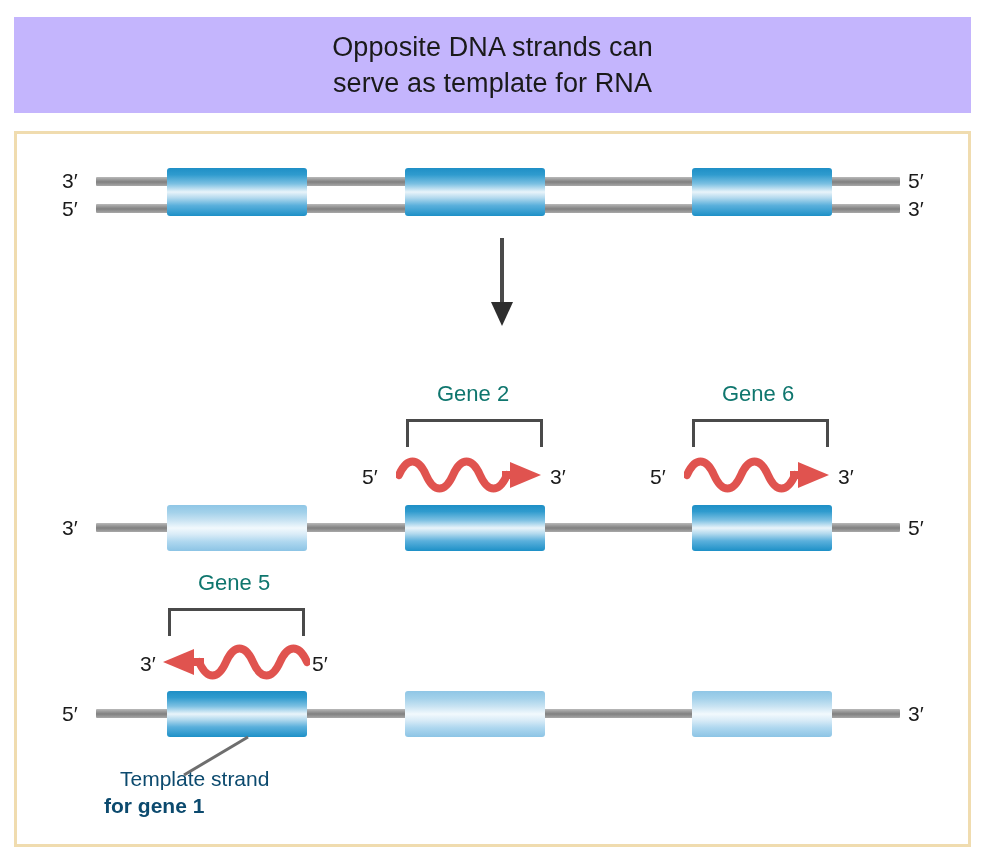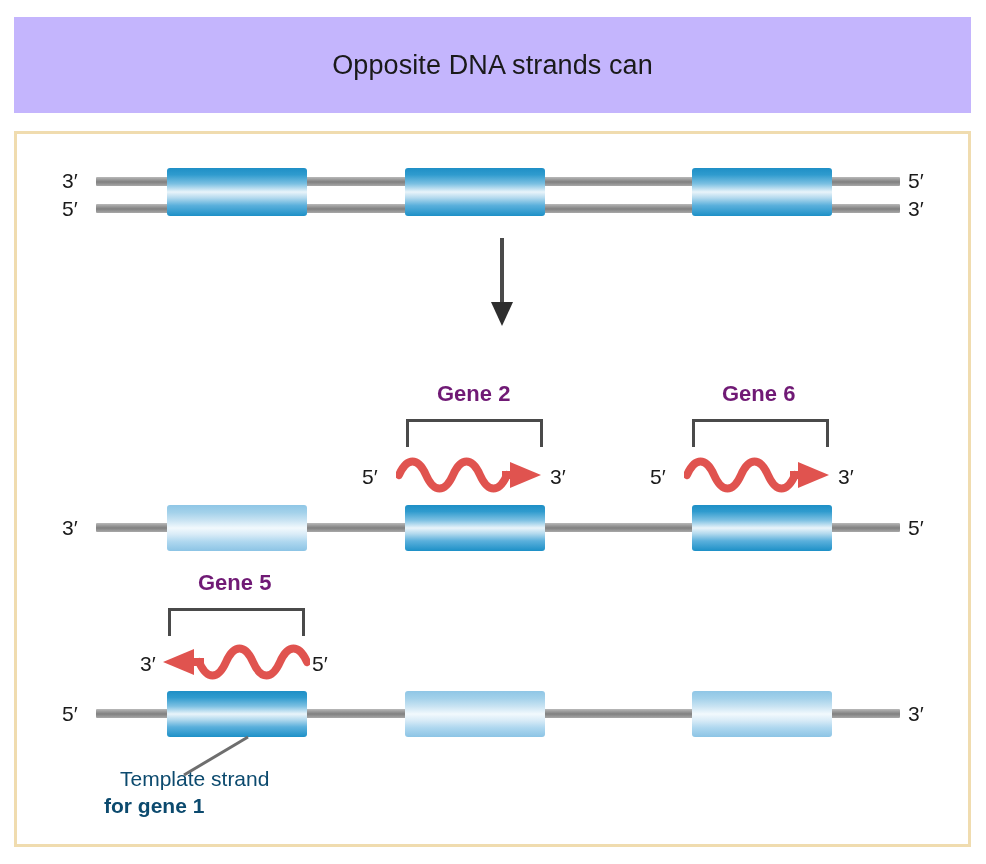--- a/index.html
+++ b/index.html
@@ -60,22 +60,22 @@
   .lbl {
     position: absolute;
     font-size: 21px;
     color: #1a1a1a;
     line-height: 21px;
     white-space: nowrap;
   }
   .lbl-bold {
     position: absolute;
     font-size: 22px;
-    font-weight: bold;
-    color: #701a75;
+    font-weight: normal;
+    color: #0f766e;
     line-height: 22px;
     white-space: nowrap;
   }
   .caption {
     position: absolute;
     font-size: 21px;
     color: #0c4a6e;
     line-height: 26px;
     white-space: nowrap;
   }
@@ -139,20 +139,21 @@
     position: absolute;
   }
 </style>
 </head>
 <body>
 
 <div id="figure">
 
   <div class="header-banner">
     <div class="header-line">Opposite DNA strands can</div>
+    <div class="header-line">serve as template for RNA</div>
   </div>
 
   <div class="panel"></div>
 
   <div>
 
     <div class="lbl" style="left:62px; top:170px;">3′</div>
     <div class="lbl" style="left:62px; top:198px;">5′</div>
 
     <div class="lbl" style="left:908px; top:170px;">5′</div>

